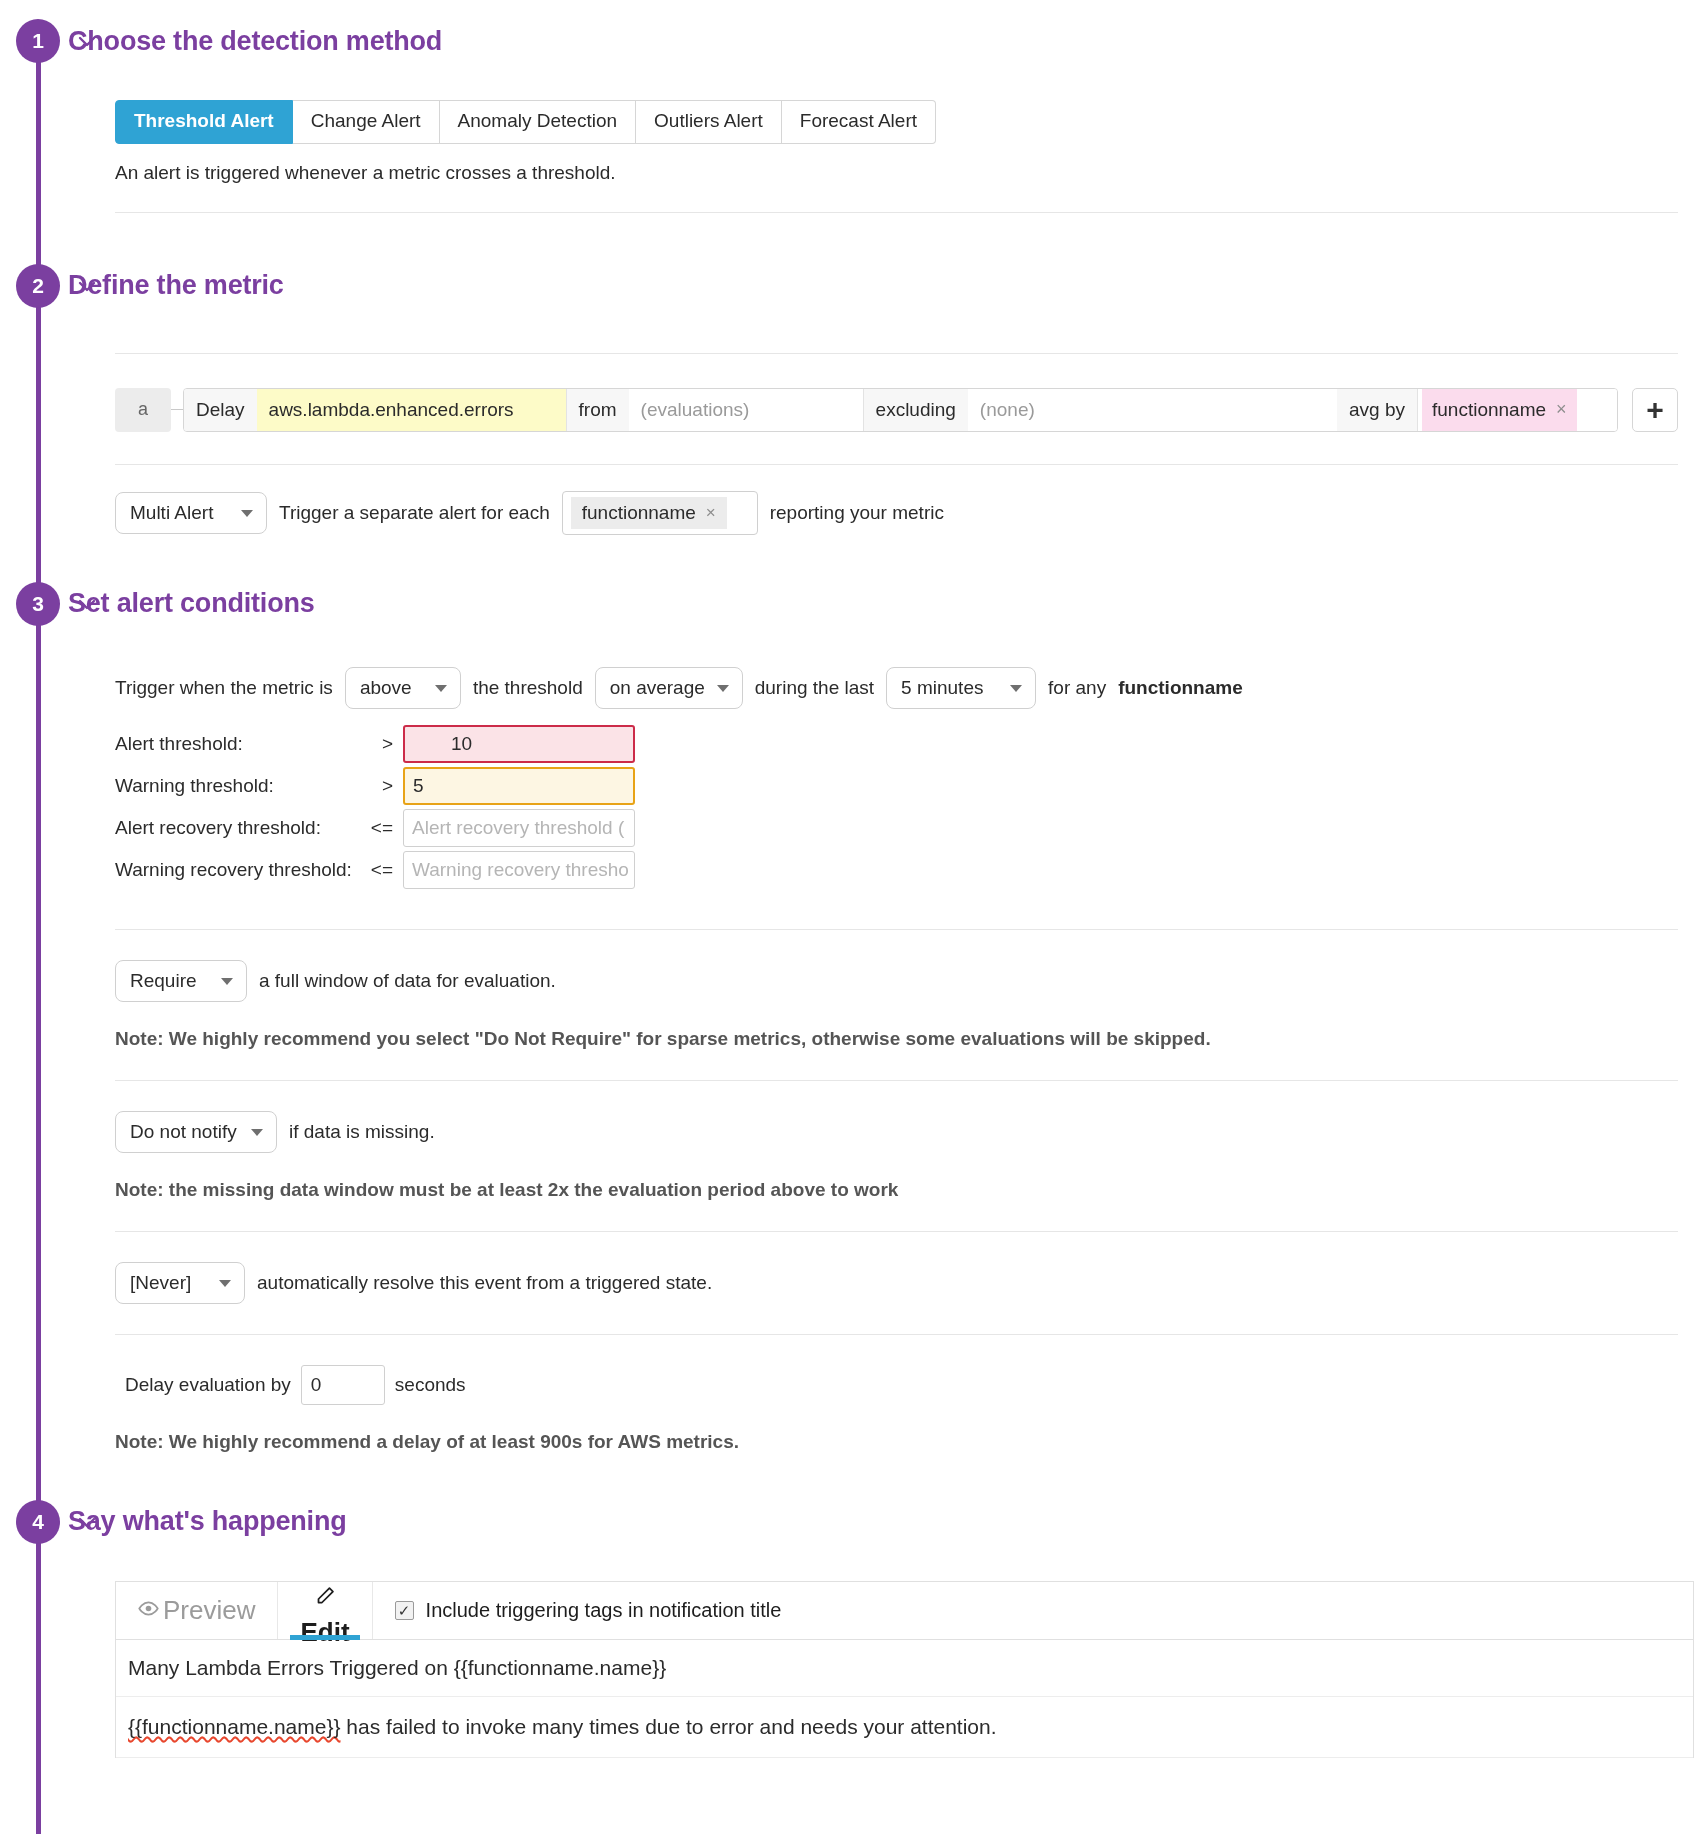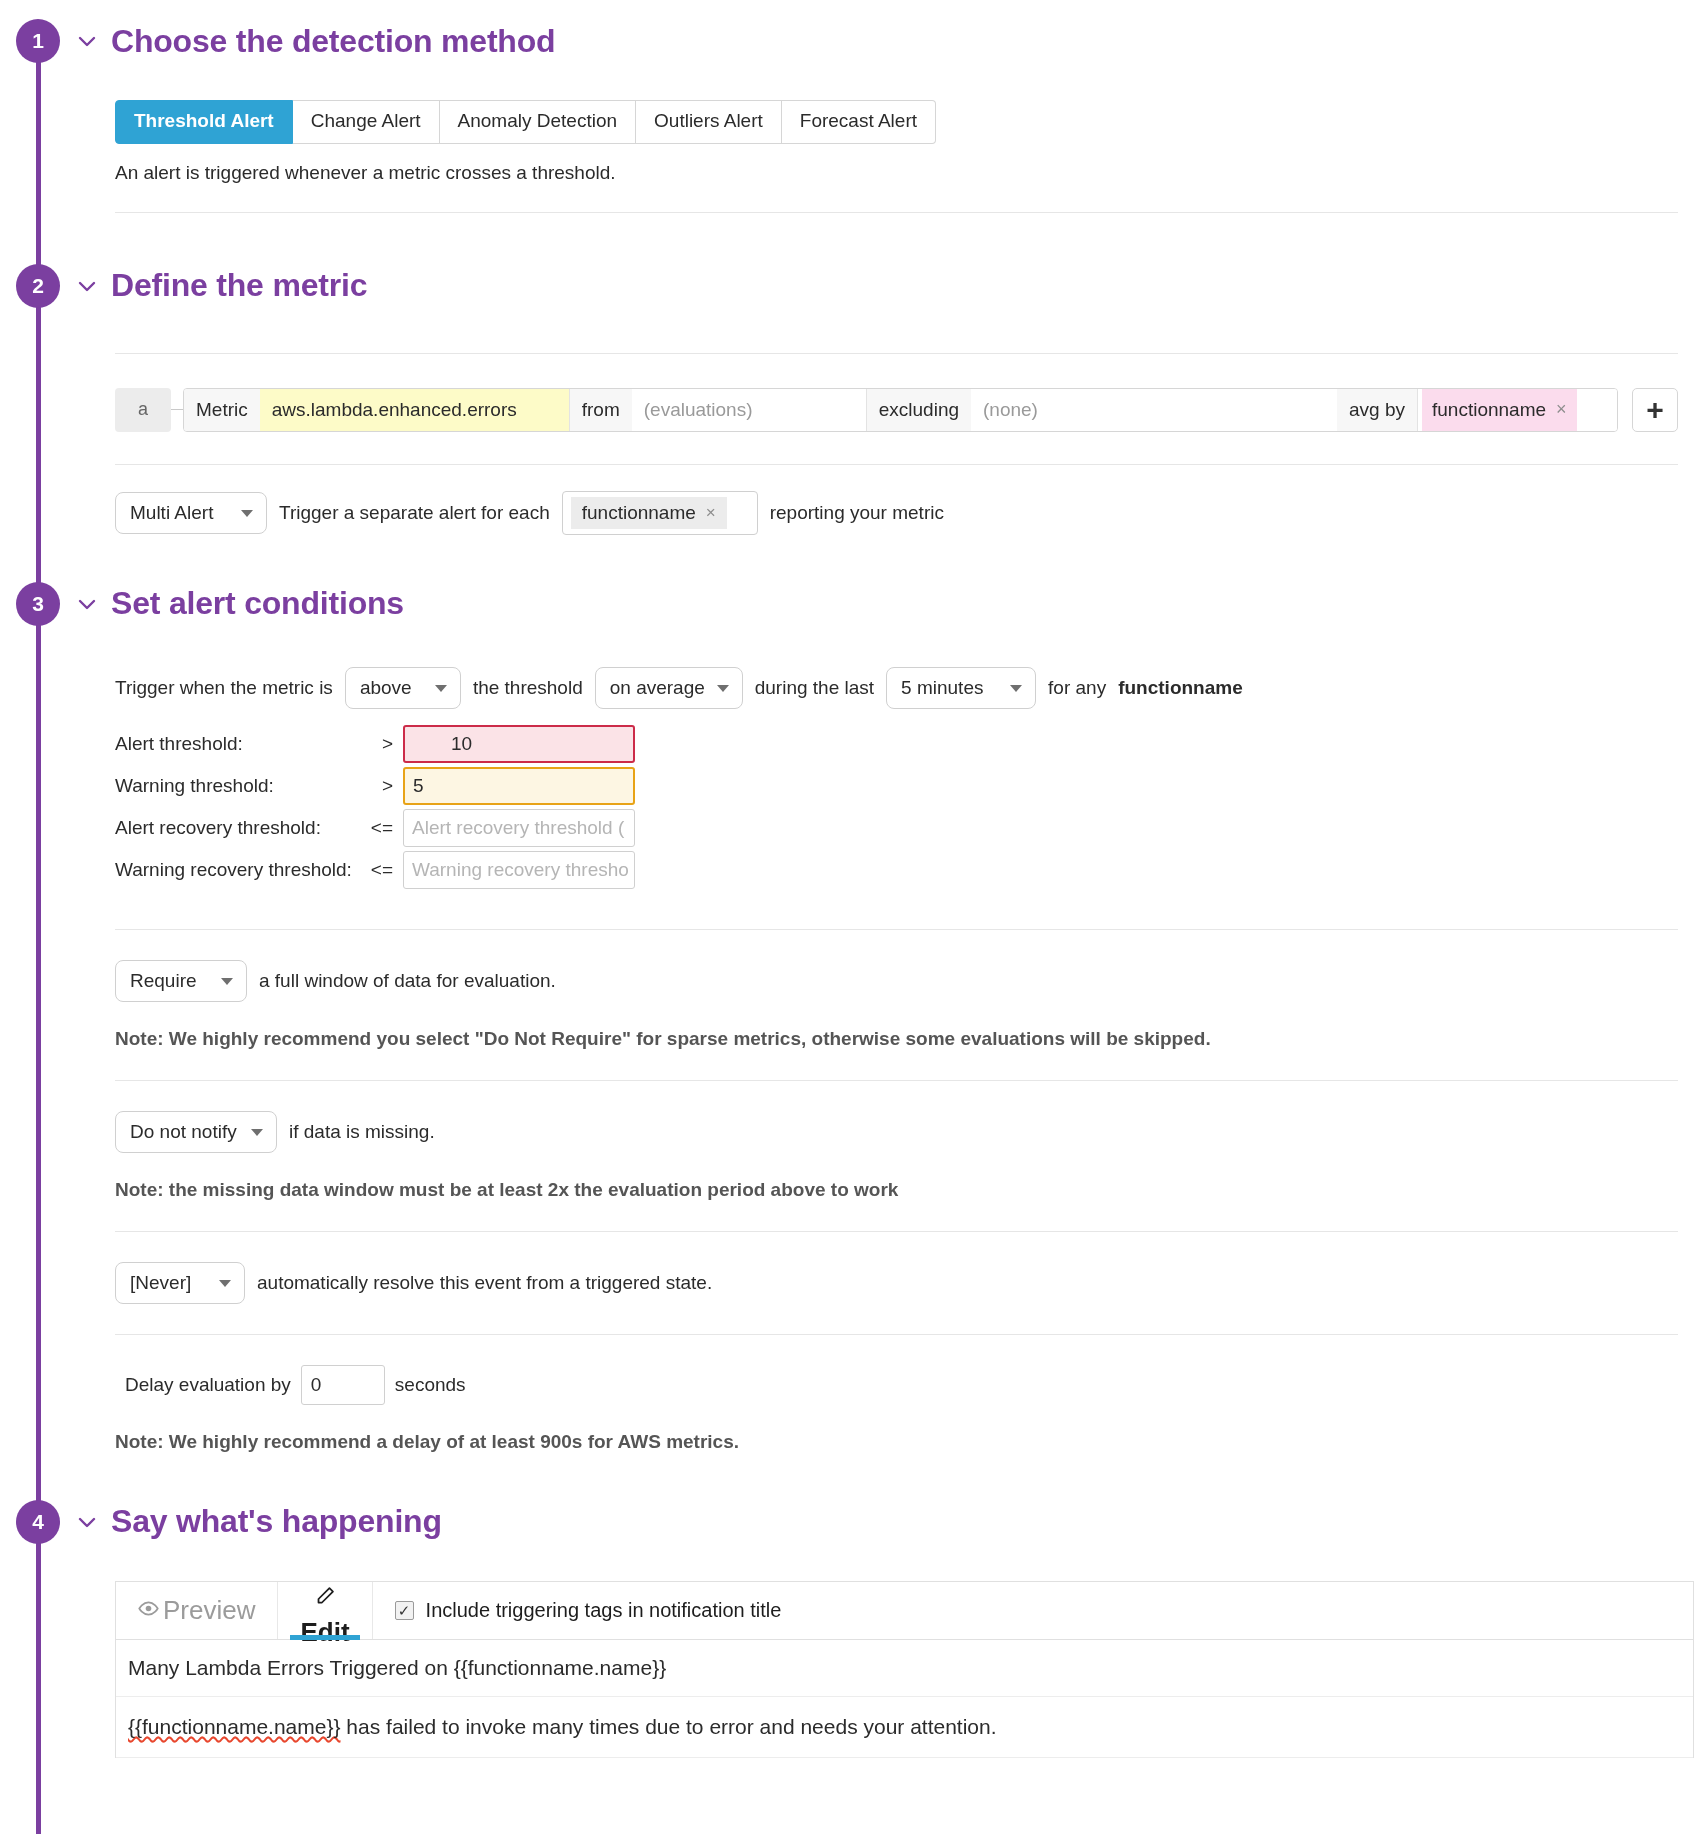--- a/index.html
+++ b/index.html
@@ -55,22 +55,22 @@
     position: absolute;
     left: 74px;
     width: 26px;
     height: 26px;
     display: flex;
     align-items: center;
     justify-content: center;
   }
   .chev svg { display: block; }
   .sec-title {
-    margin-left: 111px;
-    font-size: 32px;
+    margin-left: 68px;
+    font-size: 27px;
     font-weight: bold;
     color: #7b3fa0;
     letter-spacing: -0.2px;
     white-space: nowrap;
   }
 
   .sec-body { padding-left: 115px; padding-right: 16px; }
 
   
   .btn-group { display: flex; margin-top: 30px; }
@@ -419,21 +419,21 @@
     </div>
     <div class="sec-body">
       <hr class="hr" style="margin-top:38px;">
 
       <div class="query-row">
         <div class="q-letter">a</div>
         <div class="q-join">
             <i></i>
           </div>
         <div class="q-box">
-          <div class="q-label">Metric</div>
+          <div class="q-label">Delay</div>
           <div class="q-val metricname">aws.lambda.enhanced.errors</div>
           <div class="q-label">from</div>
           <div class="q-val scope">(evaluations)</div>
           <div class="q-label">excluding</div>
           <div class="q-val exclscope">(none)</div>
           <div class="q-label">avg by</div>
           <div class="q-tagwrap">
             <span class="pink-tag">
               <span>functionname</span>
               <span class="x">×</span>

